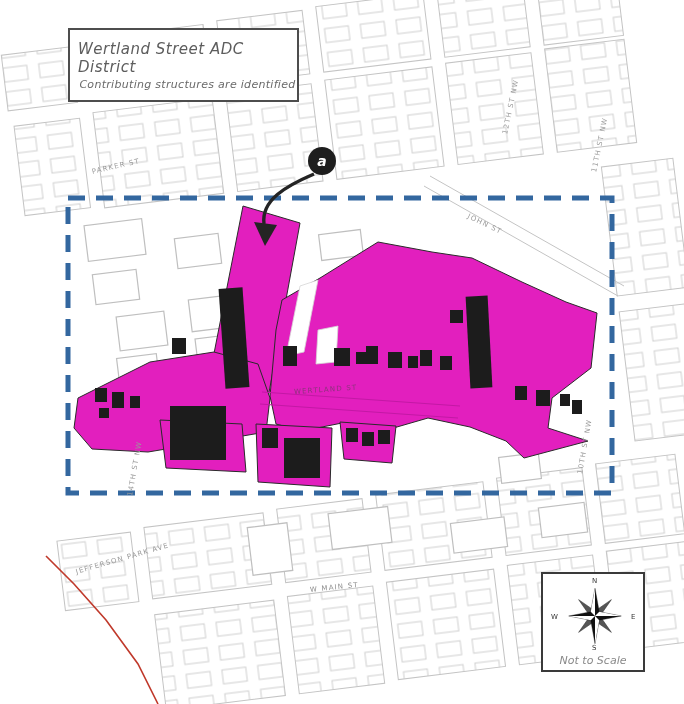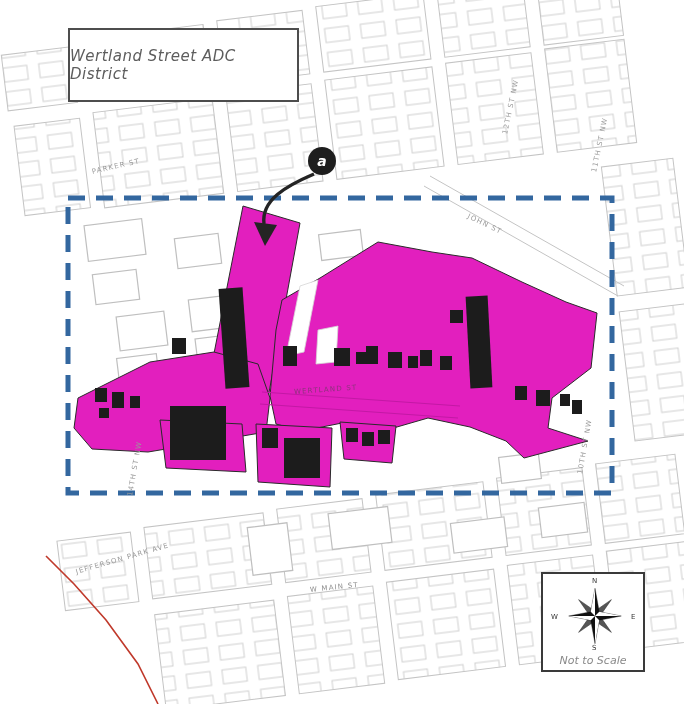--- a/index.html
+++ b/index.html
@@ -4,21 +4,21 @@
 <style>
   html,body{margin:0;padding:0;background:#ffffff;}
   .page{position:relative;width:684px;height:704px;background:#ffffff;overflow:hidden;
         font-family:"DejaVu Sans", sans-serif;}
   svg{display:block;}
   .map-svg{position:absolute;left:0;top:0;}
 
   .title-box{position:absolute;left:68px;top:28px;width:231px;height:74px;
     background:#ffffff;border:2px solid #4d4d4d;box-sizing:border-box;
     display:flex;flex-direction:column;justify-content:center;align-items:center;
-    gap:2px;z-index:30;}
+    gap:2px;z-index:30;padding-left:8px;}
   .title-line1{font-size:15px;font-style:italic;color:#5d5d5d;letter-spacing:.5px;}
   .title-line2,.title-line3{font-size:11px;font-style:italic;color:#6a6a6a;letter-spacing:.3px;}
 
   .marker-a{position:absolute;left:308px;top:147px;width:28px;height:28px;border-radius:50%;
     background:#1e1e1e;color:#ffffff;display:flex;align-items:center;justify-content:center;
     font-size:14px;font-weight:bold;font-style:italic;z-index:32;}
 
   .street-label{position:absolute;white-space:nowrap;color:#9a9a9a;
     font-size:7px;letter-spacing:1.2px;transform-origin:0 50%;z-index:20;}
   .lbl-parker{left:92px;top:168px;transform:rotate(-13deg);}
@@ -164,20 +164,21 @@
     <rect x="68" y="198" width="544" height="295" fill="none" stroke="#33679F" stroke-width="5" stroke-dasharray="17 11"></rect>
 
     <g>
       <path d="M314,174 C286,186 261,200 264,224" fill="none" stroke="#242424" stroke-width="3.4"></path>
       <polygon points="254,222 277,225 265,246" fill="#242424"></polygon>
     </g>
   </svg>
 
   <div class="title-box">
     <div class="title-line1">Wertland Street ADC District</div>
+    <div class="title-line2">Contributing structures are identified</div>
   </div>
 
   <div class="marker-a">a</div>
 
   <div class="street-label lbl-parker">PARKER ST</div>
   <div class="street-label lbl-john">JOHN ST</div>
   <div class="street-label lbl-wertland">WERTLAND ST</div>
   <div class="street-label lbl-wmain">W MAIN ST</div>
   <div class="street-label lbl-jpa">JEFFERSON PARK AVE</div>
   <div class="street-label lbl-14th">14TH ST NW</div>

